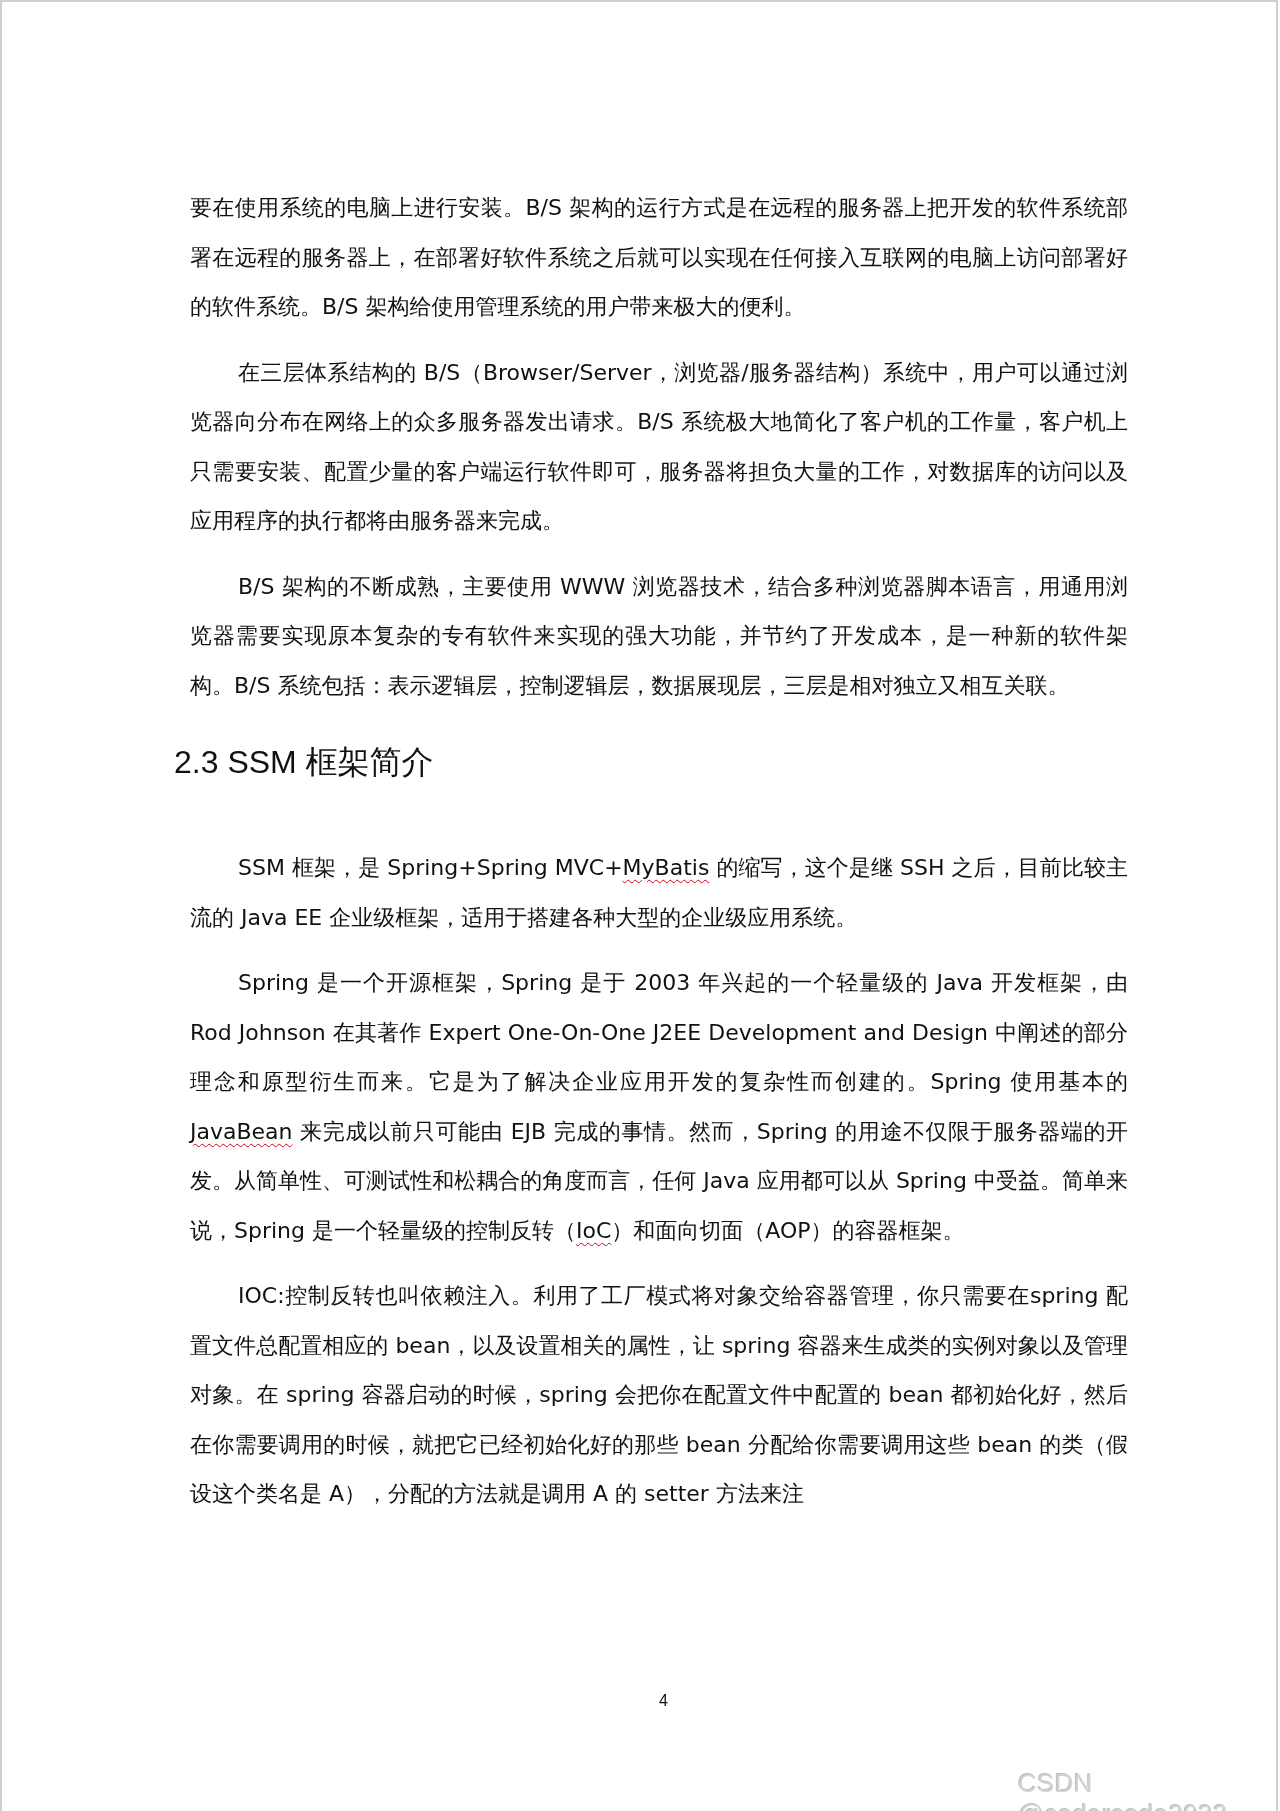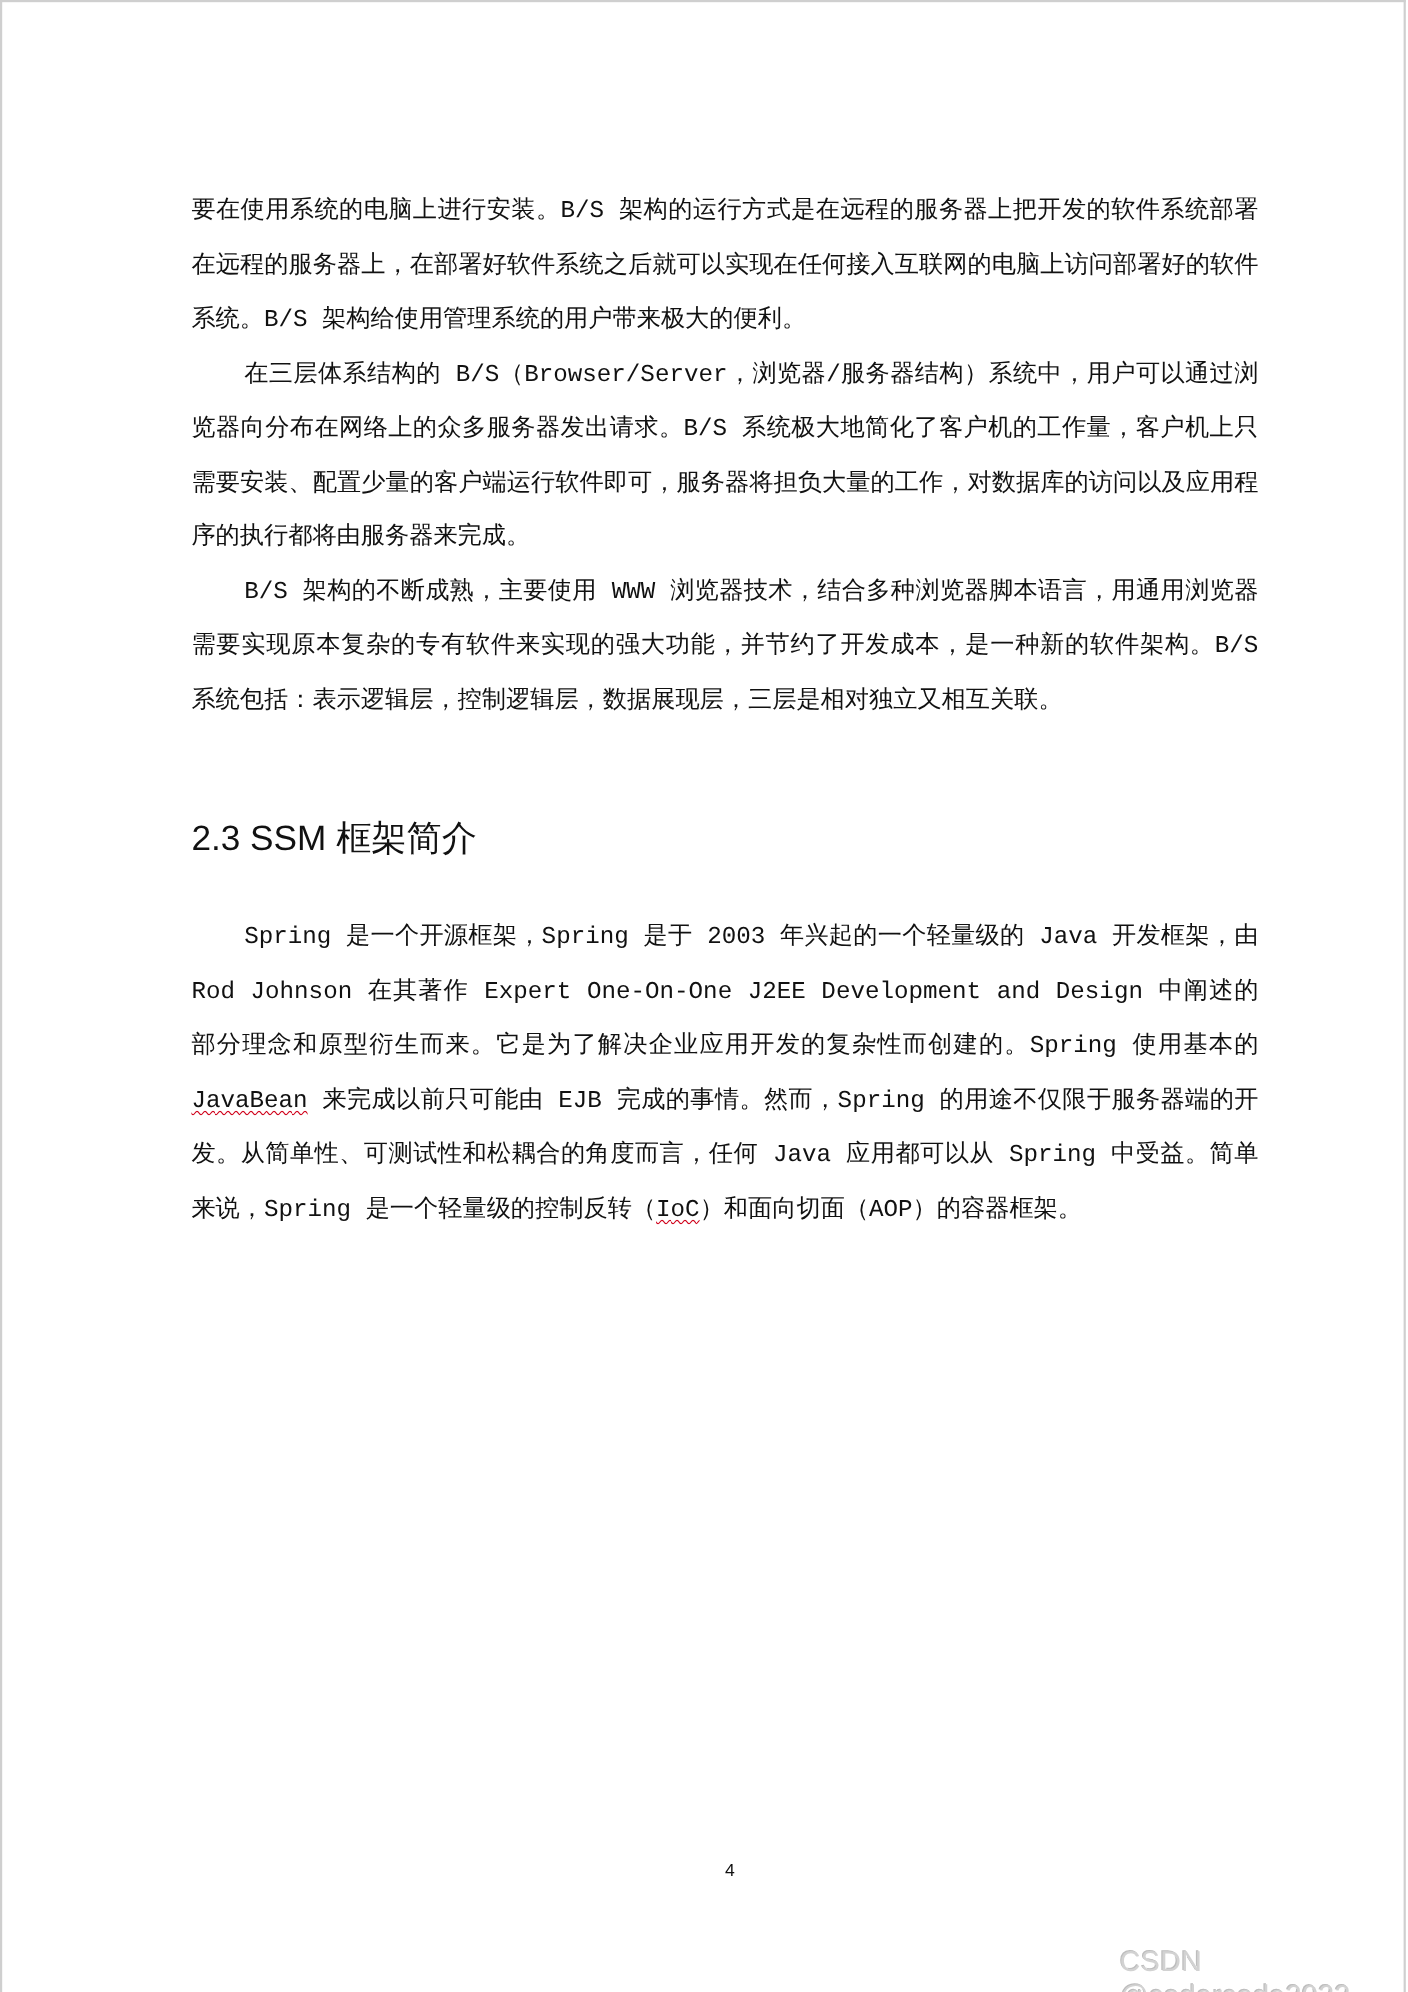--- a/index.html
+++ b/index.html
@@ -8,21 +8,21 @@
       position: absolute; left: 0; top: 0; width: 1278px; height: 1811px;
       border-left: 2px solid #cfcfcf; border-top: 2px solid #cfcfcf; border-right: 2px solid #cfcfcf;
       box-sizing: border-box; background: #fff;
     }
     .content {
       position: absolute; left: 172px; top: 165px; width: 970px;
       font-family: "DejaVu Sans", "Liberation Sans", sans-serif;
       color: #111; font-size: 22px; line-height: 49.5px;
       text-align: justify; text-justify: inter-character;
     }
-    .para { margin: 0; font-family: Liberation Mono, monospace; }
+    .para { margin: 16px; }
     .indent { text-indent: 48px; }
     .heading {
       font-family: "Liberation Sans", sans-serif;
       font-size: 32px; line-height: 40px; color: #111; font-weight: normal;
       margin: 0; position: absolute; left: 0; top: 575px;
     }
     .block2 { position: absolute; left: 0; top: 660px; width: 970px; }
     .squiggle {
       text-decoration: underline wavy #d0021b; text-decoration-thickness: 1px; text-underline-offset: 4px;
     }
@@ -40,24 +40,26 @@
 
 <div class="page">
   <div class="content">
     <p class="para">要在使用系统的电脑上进行安装。B/S 架构的运行方式是在远程的服务器上把开发的软件系统部署在远程的服务器上，在部署好软件系统之后就可以实现在任何接入互联网的电脑上访问部署好的软件系统。B/S 架构给使用管理系统的用户带来极大的便利。</p>
     <p class="para indent">在三层体系结构的 B/S（Browser/Server，浏览器/服务器结构）系统中，用户可以通过浏览器向分布在网络上的众多服务器发出请求。B/S 系统极大地简化了客户机的工作量，客户机上只需要安装、配置少量的客户端运行软件即可，服务器将担负大量的工作，对数据库的访问以及应用程序的执行都将由服务器来完成。</p>
     <p class="para indent">B/S 架构的不断成熟，主要使用 WWW 浏览器技术，结合多种浏览器脚本语言，用通用浏览器需要实现原本复杂的专有软件来实现的强大功能，并节约了开发成本，是一种新的软件架构。B/S 系统包括：表示逻辑层，控制逻辑层，数据展现层，三层是相对独立又相互关联。</p>
 
     <h2 class="heading">2.3 SSM 框架简介</h2>
 
     <div class="block2">
+      <p class="para indent"><span>SSM 框架，是 Spring+Spring MVC+</span><span class="squiggle">MyBatis</span><span> 的缩写，这个是继 SSH 之后，目前比较主流的 Java EE 企业级框架，适用于搭建各种大型的企业级应用系统。</span></p>
 
 
       <p class="para indent"><span>Spring 是一个开源框架，Spring 是于 2003 年兴起的一个轻量级的 Java 开发框架，由 Rod Johnson 在其著作 Expert One-On-One J2EE Development and Design 中阐述的部分理念和原型衍生而来。它是为了解决企业应用开发的复杂性而创建的。Spring 使用基本的 </span><span class="squiggle">JavaBean</span><span> 来完成以前只可能由 EJB 完成的事情。然而，Spring 的用途不仅限于服务器端的开发。从简单性、可测试性和松耦合的角度而言，任何 Java 应用都可以从 Spring 中受益。简单来说，Spring 是一个轻量级的控制反转（</span><span class="squiggle">IoC</span><span>）和面向切面（AOP）的容器框架。</span></p>
 
 
+      <p class="para indent">IOC:控制反转也叫依赖注入。利用了工厂模式将对象交给容器管理，你只需要在spring 配置文件总配置相应的 bean，以及设置相关的属性，让 spring 容器来生成类的实例对象以及管理对象。在 spring 容器启动的时候，spring 会把你在配置文件中配置的 bean 都初始化好，然后在你需要调用的时候，就把它已经初始化好的那些 bean 分配给你需要调用这些 bean 的类（假设这个类名是 A），分配的方法就是调用 A 的 setter 方法来注</p>
     </div>
   </div>
 
   <div class="pagenum">4</div>
 </div>
 
 <div class="watermark">CSDN @codercode2022</div>
 
 </body></html>

